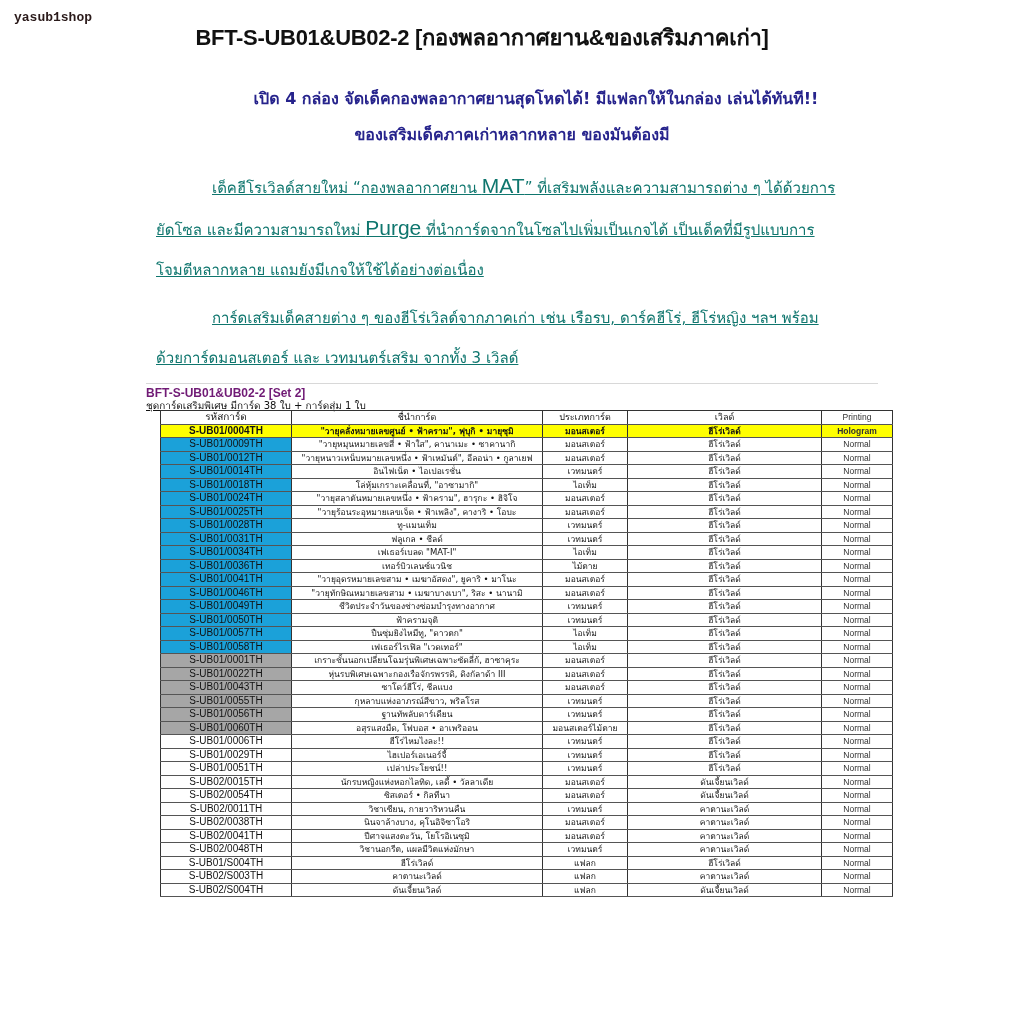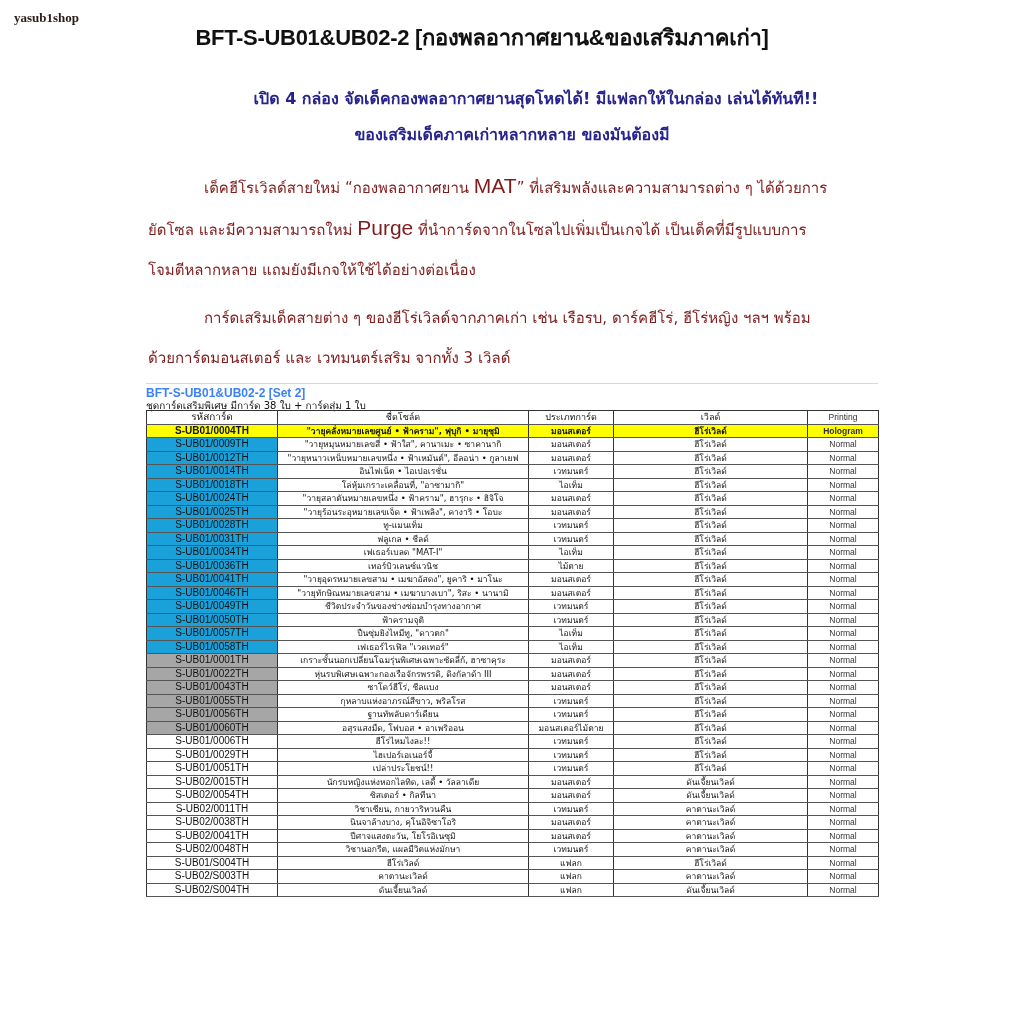--- a/index.html
+++ b/index.html
@@ -1,30 +1,30 @@
 <!DOCTYPE html>
 <html><head>
 <meta charset="utf-8">
 <style>
   html, body { margin:0; padding:0; background:#ffffff; }
   body { width:1024px; height:1024px; position:relative; overflow:hidden; font-family:"DejaVu Sans", sans-serif; color:#111; }
-  .watermark { position:absolute; left:14px; top:10px; font-family:Liberation Serif, serif; font-weight:bold; font-size:13px; color:#2a1a1a; }
+  .watermark { position:absolute; left:14px; top:10px; font-family:Liberation Mono, monospace; font-weight:bold; font-size:13px; color:#2a1a1a; }
   .title { position:absolute; left:0; width:964px; top:20px; text-align:center; font-family:"Liberation Sans", sans-serif; font-weight:bold; font-size:22px; color:#111; letter-spacing:-0.3px; }
   .sub1, .sub2 { position:absolute; left:0; width:1024px; text-align:center; font-weight:bold; color:#26238c; font-size:16px; }
   .sub1 { top:86px;padding-left:24px; }
   .sub2 { top:122px; }
-  .para { position:absolute; left:148px; width:680px; font-size:15px; color:#7f1d1d; line-height:40px; }
+  .para { position:absolute; left:156px; width:680px; font-size:15px; color:#0f766e; line-height:40px;text-decoration:underline; }
   .para.p1 { top:166px; }
   .para.p2 { top:298px; }
   .para .indent { display:inline-block; width:56px; }
   .para .big { font-family:"Liberation Sans", sans-serif; font-size:21px; }
   .sheet-sep { position:absolute; left:146px; top:383px; width:732px; height:1px; background:#d8d8d8; }
-  .sheet-title { position:absolute; left:146px; top:386px; font-family:"Liberation Sans", sans-serif; font-weight:bold; font-size:12px; color:#3b82f6; }
+  .sheet-title { position:absolute; left:146px; top:386px; font-family:"Liberation Sans", sans-serif; font-weight:bold; font-size:12px; color:#701a75; }
   .sheet-sub { position:absolute; left:146px; top:398px; font-size:10px; color:#111; text-decoration:underline; }
-  table.cards { position:absolute; left:146px; top:410px; border-collapse:collapse; font-size:8.5px; table-layout:fixed; }
+  table.cards { position:absolute; left:160px; top:410px; border-collapse:collapse; font-size:8.5px; table-layout:fixed; }
   table.cards td, table.cards th { border-left:1px solid #333; border-right:1px solid #333; border-bottom:1px solid #555; height:12.5px; padding:0; text-align:center; white-space:nowrap; overflow:hidden; font-weight:normal; line-height:12.5px; }
   table.cards th { border-top:1px solid #333; font-size:9px; color:#111; }
   table.cards .c1 { width:130px; font-family:"Liberation Sans", sans-serif; font-size:10px; }
   table.cards .c2 { width:250px; }
   table.cards .c3 { width:84px; }
   table.cards .c4 { width:193px;margin-top:12px; }
   table.cards .c5 { width:70px; font-family:"Liberation Sans", sans-serif; font-size:8.5px; color:#333; }
   tr.row-yellow td { background:#ffff00; font-weight:bold; }
   td.code-blue { background:#1ba1d9; }
   td.code-gray { background:#a6a6a6; }
@@ -42,21 +42,21 @@
 <div class="para p2"><span class="indent"></span><span>การ์ดเสริมเด็คสายต่าง ๆ ของฮีโร่เวิลด์จากภาคเก่า เช่น เรือรบ, ดาร์คฮีโร่, ฮีโร่หญิง ฯลฯ พร้อมด้วยการ์ดมอนสเตอร์ และ เวทมนตร์เสริม จากทั้ง 3 เวิลด์</span></div>
 
 <div class="sheet-sep"></div>
 <div class="sheet-title">BFT-S-UB01&amp;UB02-2 [Set 2]</div>
 <div class="sheet-sub">ชุดการ์ดเสริมพิเศษ มีการ์ด 38 ใบ + การ์ดสุ่ม 1 ใบ</div>
 
 <table class="cards">
   <thead>
     <tr>
       <th class="c1">รหัสการ์ด</th>
-      <th class="c2">ชื่ดโซล์ด</th>
+      <th class="c2">ชื่นำการ์ด</th>
       <th class="c3">ประเภทการ์ด</th>
       <th class="c4">เวิลด์</th>
       <th class="c5">Printing</th>
     </tr>
   </thead>
   <tbody id="card-rows">
       <tr class="row-yellow">
         <td class="c1">S-UB01/0004TH</td>
         <td class="c2">"วายุคลั่งหมายเลขศูนย์ • ฟ้าคราม", ฟุบุกิ • มายุซุมิ</td>
         <td class="c3">มอนสเตอร์</td>

